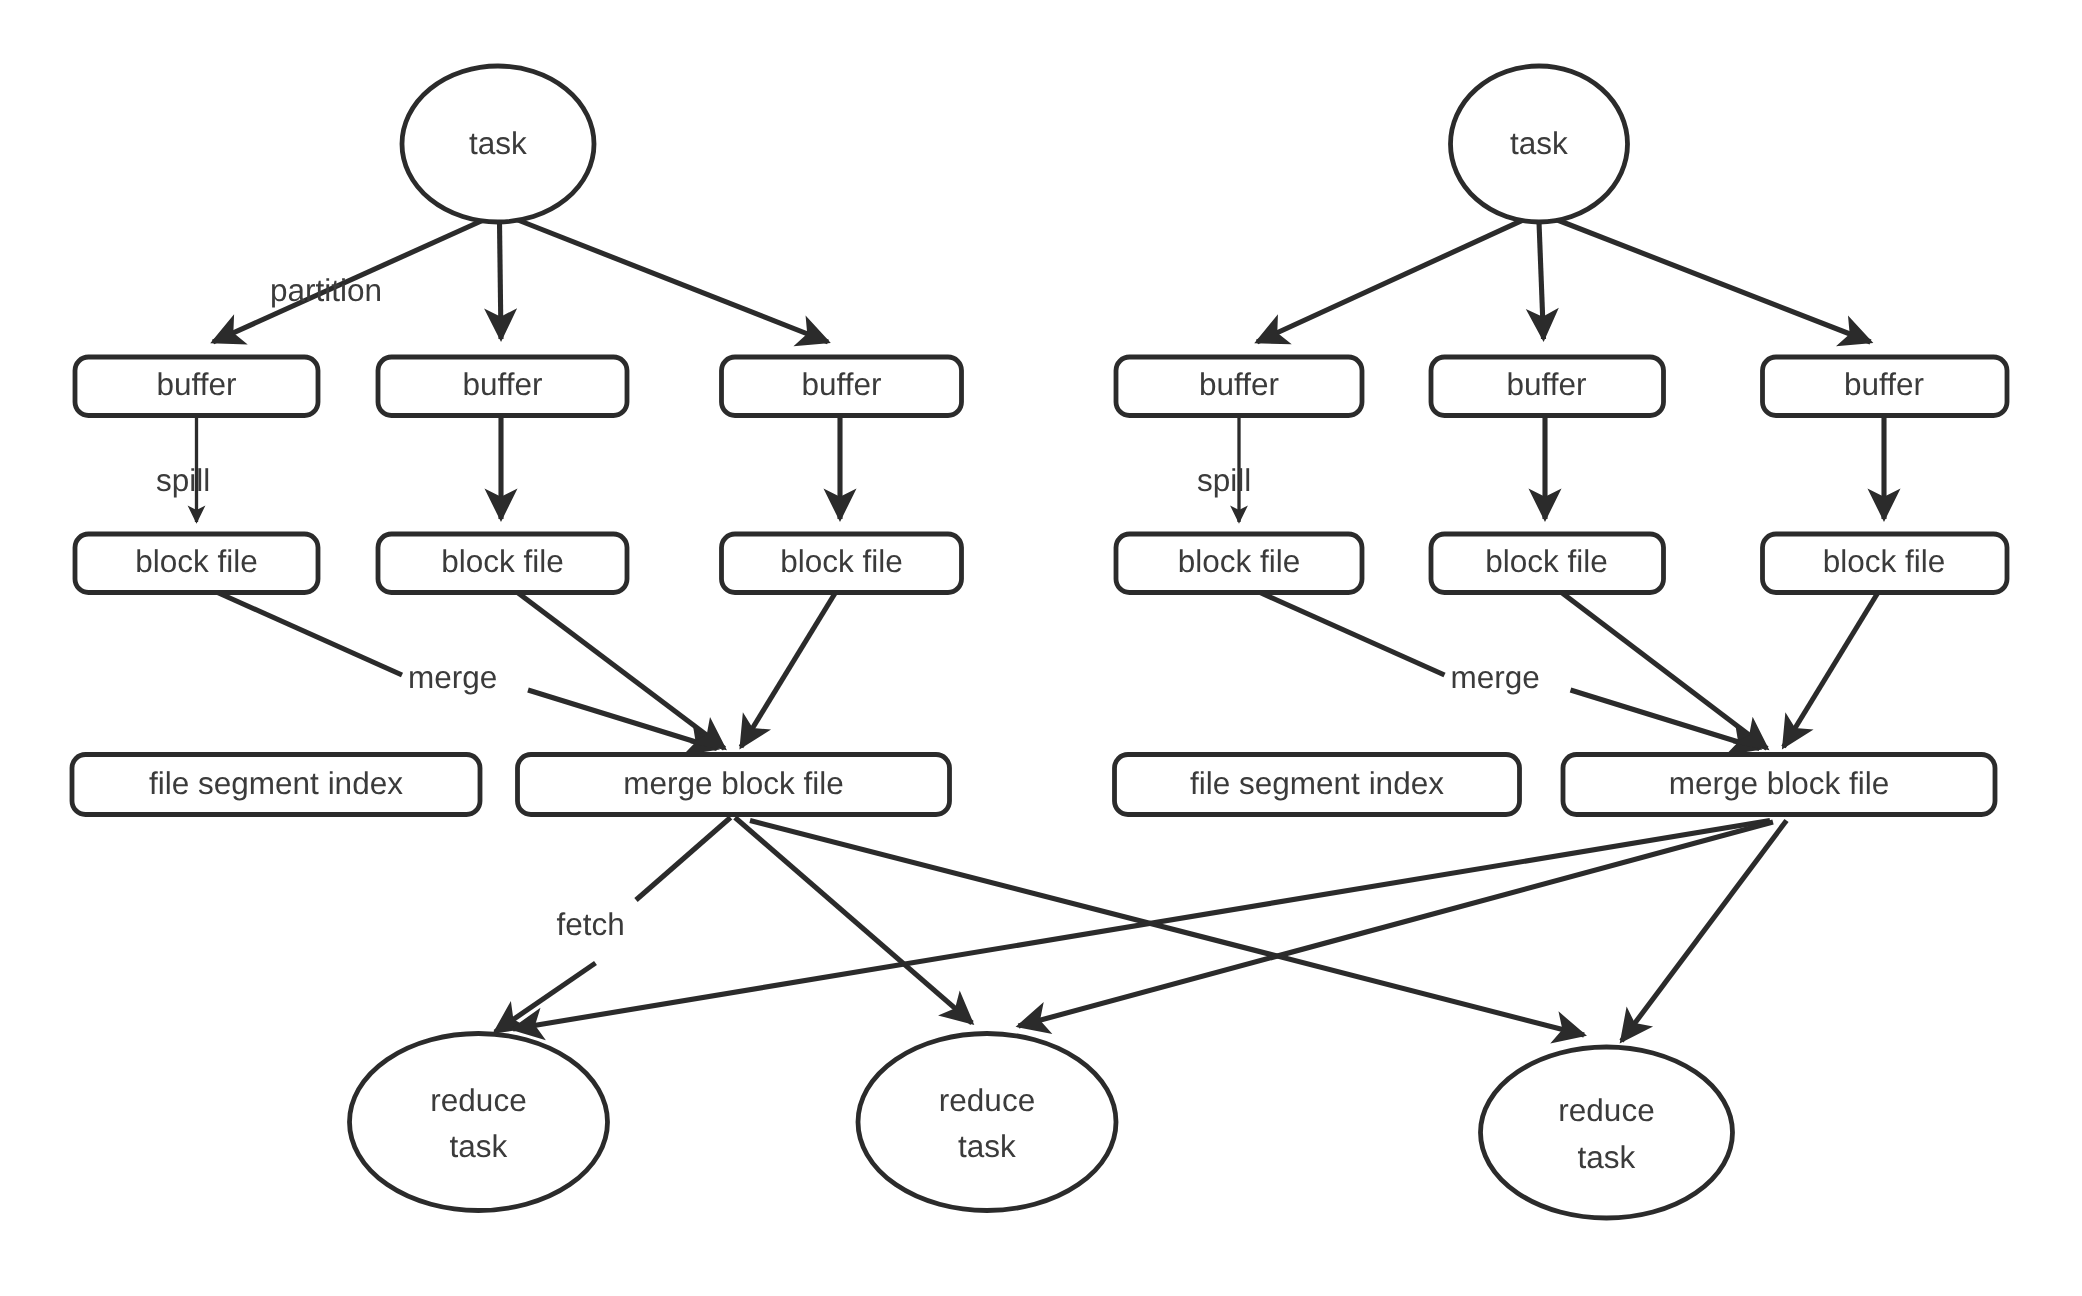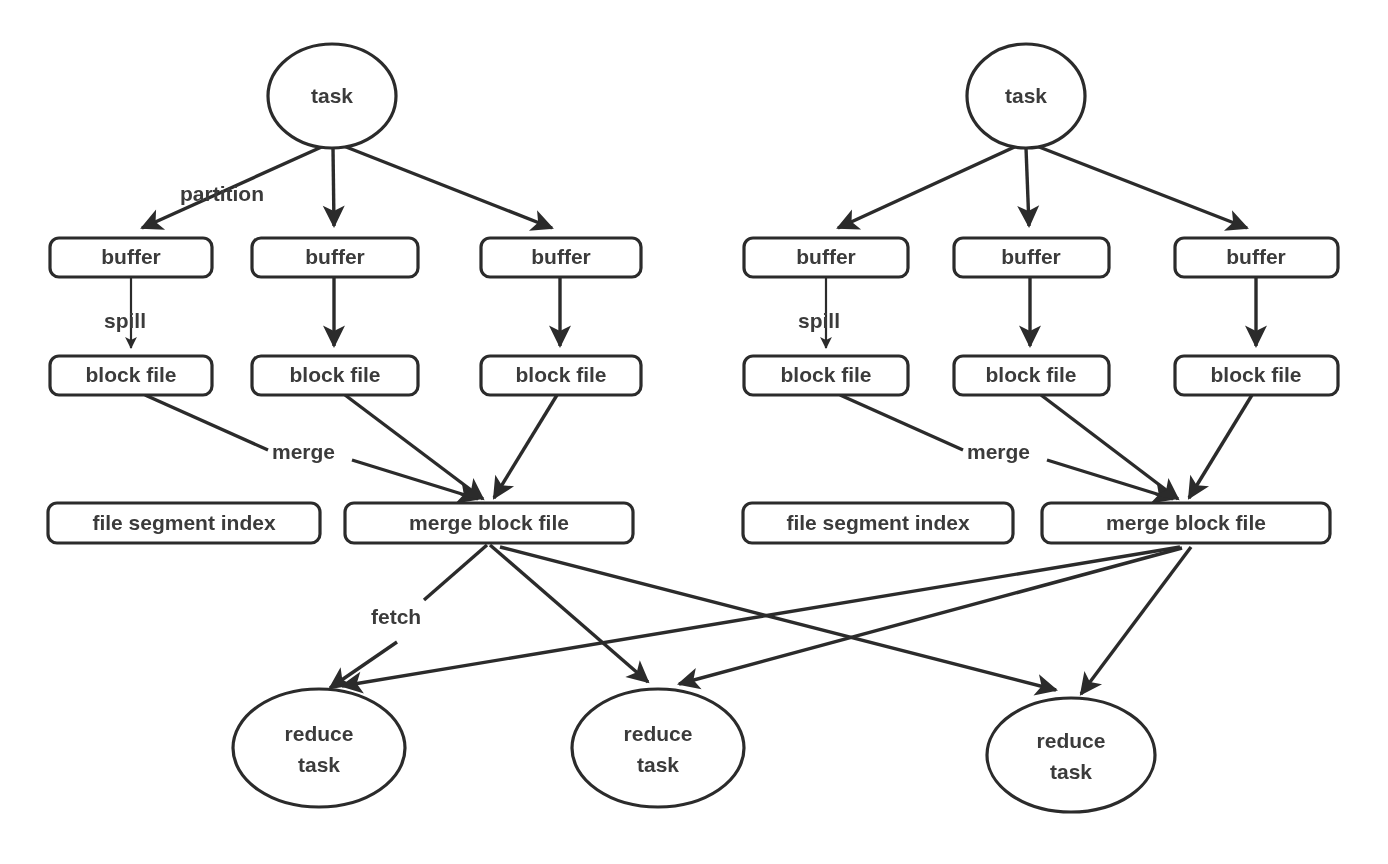--- a/index.html
+++ b/index.html
@@ -11,21 +11,20 @@
     width: 1388px;
     height: 864px;
     font-family: "Liberation Sans", sans-serif;
     overflow: hidden;
   }
   #diagram-root {
     position: relative;
     width: 1204px;
     height: 864px;
     background: #ffffff;
-    font-weight: bold;
   }
   svg#flow-svg {
     display: block;
     width: 1388px;
     height: 864px;
   }
   .node-shape {
     fill: #ffffff;
     stroke: #2b2b2b;
     stroke-width: 3.2;

